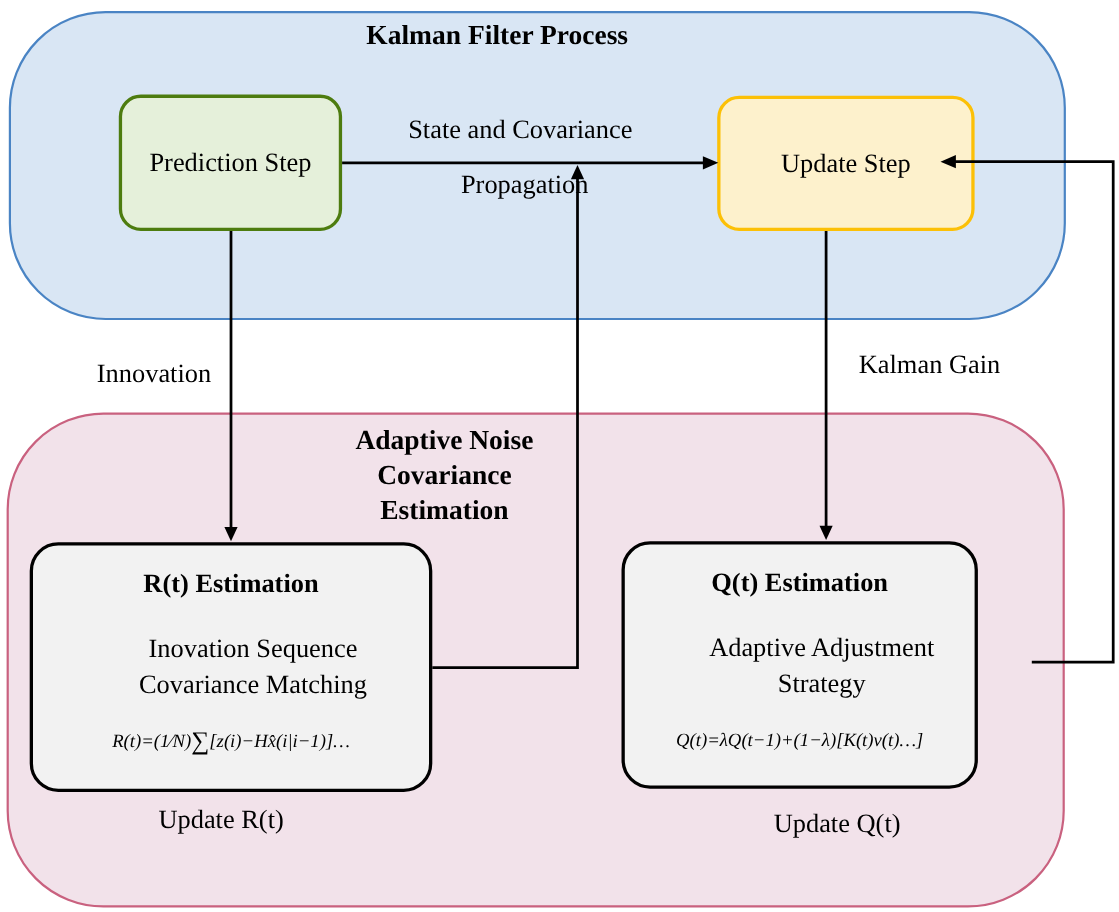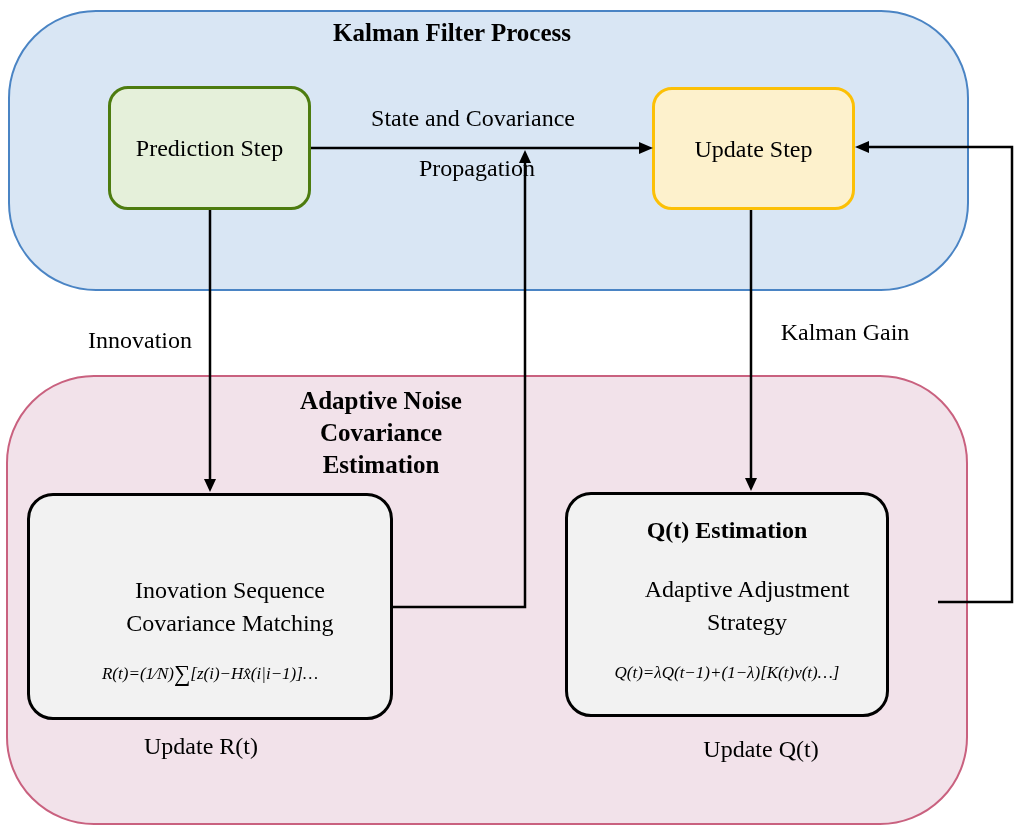--- a/index.html
+++ b/index.html
@@ -16,21 +16,21 @@
   .band-adaptive{
     left:6px;top:375px;width:962px;height:450px;
     background:#f2e2ea;border:2.5px solid #c9617f;border-radius:88px;
   }
   .node{position:absolute;box-sizing:border-box;display:flex;align-items:center;justify-content:center;}
   .node-prediction{
     left:108px;top:86px;width:203px;height:124px;
     background:#e5f0da;border:3px solid #4d7c0f;border-radius:20px;
   }
   .node-update{
-    left:652px;top:87px;width:203px;height:123px;
+    left:652px;top:87px;width:234px;height:123px;
     background:#fdf1cc;border:3px solid #fcc006;border-radius:20px;
   }
   .node-label{font-size:24px;line-height:28px;white-space:nowrap;}
   .est-box{
     position:absolute;box-sizing:border-box;
     background:#f2f2f2;border:3px solid #000;border-radius:26px;
   }
   .est-box-r{left:27px;top:493px;width:366px;height:227px;}
   .est-box-q{left:565px;top:492px;width:324px;height:225px;}
   .est-title{
@@ -44,21 +44,21 @@
   .est-formula{
     position:absolute;left:0;width:100%;text-align:center;
     font-size:17px;line-height:22px;top:167px;font-style:italic;white-space:nowrap;
   }
   .est-formula .sum{font-style:normal;font-size:23px;vertical-align:-2px;}
   .band-title{
     position:absolute;font-weight:bold;font-size:25px;line-height:32px;
     text-align:center;transform:translateX(-50%);white-space:nowrap;
   }
   .title-kalman{left:452px;top:17px;}
-  .title-adaptive{left:381px;top:385px;text-align:center;}
+  .title-adaptive{left:404px;top:385px;text-align:center;}
   .edge-label{
     position:absolute;font-size:24px;line-height:28px;white-space:nowrap;
     transform:translateX(-50%);
   }
   .lbl-statecov{left:473px;top:104px;}
   .lbl-propagation{left:457px;top:154px;margin-left:20px;}
   .lbl-innovation{left:140px;top:326px;}
   .lbl-kalmangain{left:845px;top:318px;}
   .lbl-update-r{left:201px;top:732px;}
   .lbl-update-q{left:761px;top:735px;}
@@ -81,20 +81,21 @@
 
   <div class="node node-prediction">
     <span class="node-label">Prediction Step</span>
   </div>
 
   <div class="node node-update">
     <span class="node-label">Update Step</span>
   </div>
 
   <div class="est-box est-box-r">
+    <div class="est-title">R(t) Estimation</div>
     <div class="est-sub">
       <div>Inovation Sequence</div>
       <div>Covariance Matching</div>
     </div>
     <div class="est-formula"><span>R(t)=(1⁄N)</span><span class="sum">∑</span><span>[z(i)−Hx̂(i|i−1)]…</span></div>
   </div>
 
   <div class="est-box est-box-q">
     <div class="est-title">Q(t) Estimation</div>
     <div class="est-sub">

